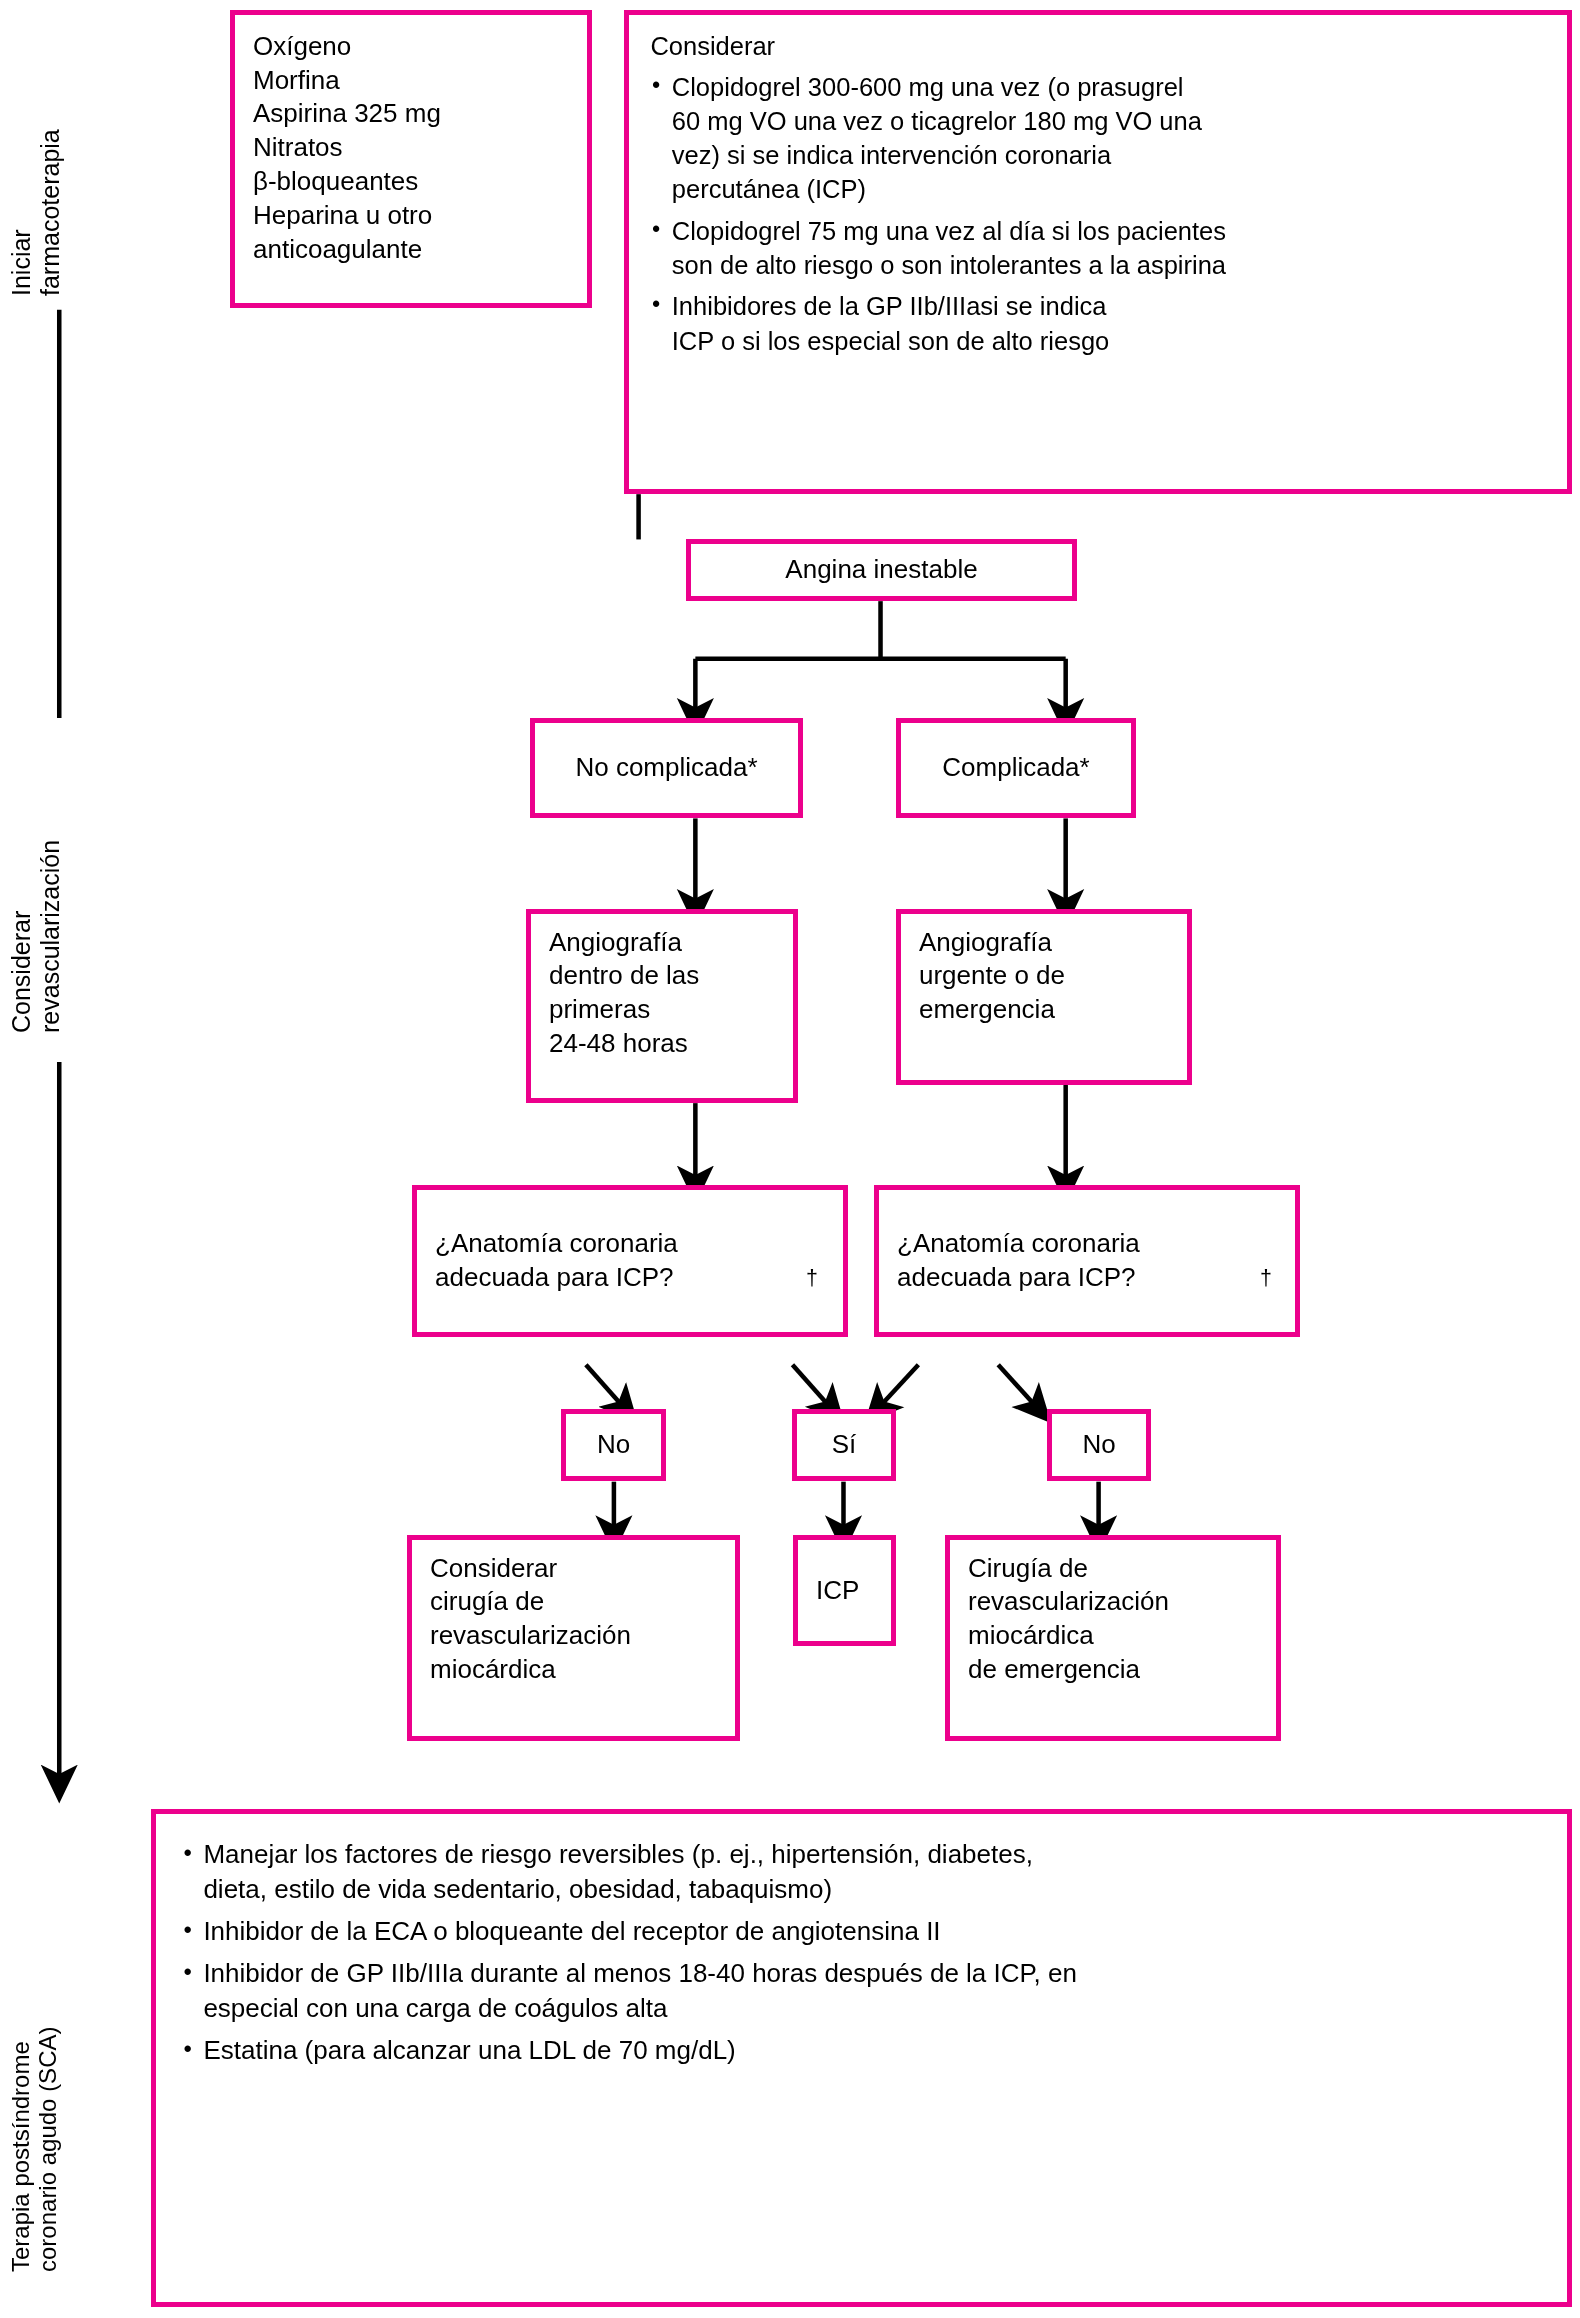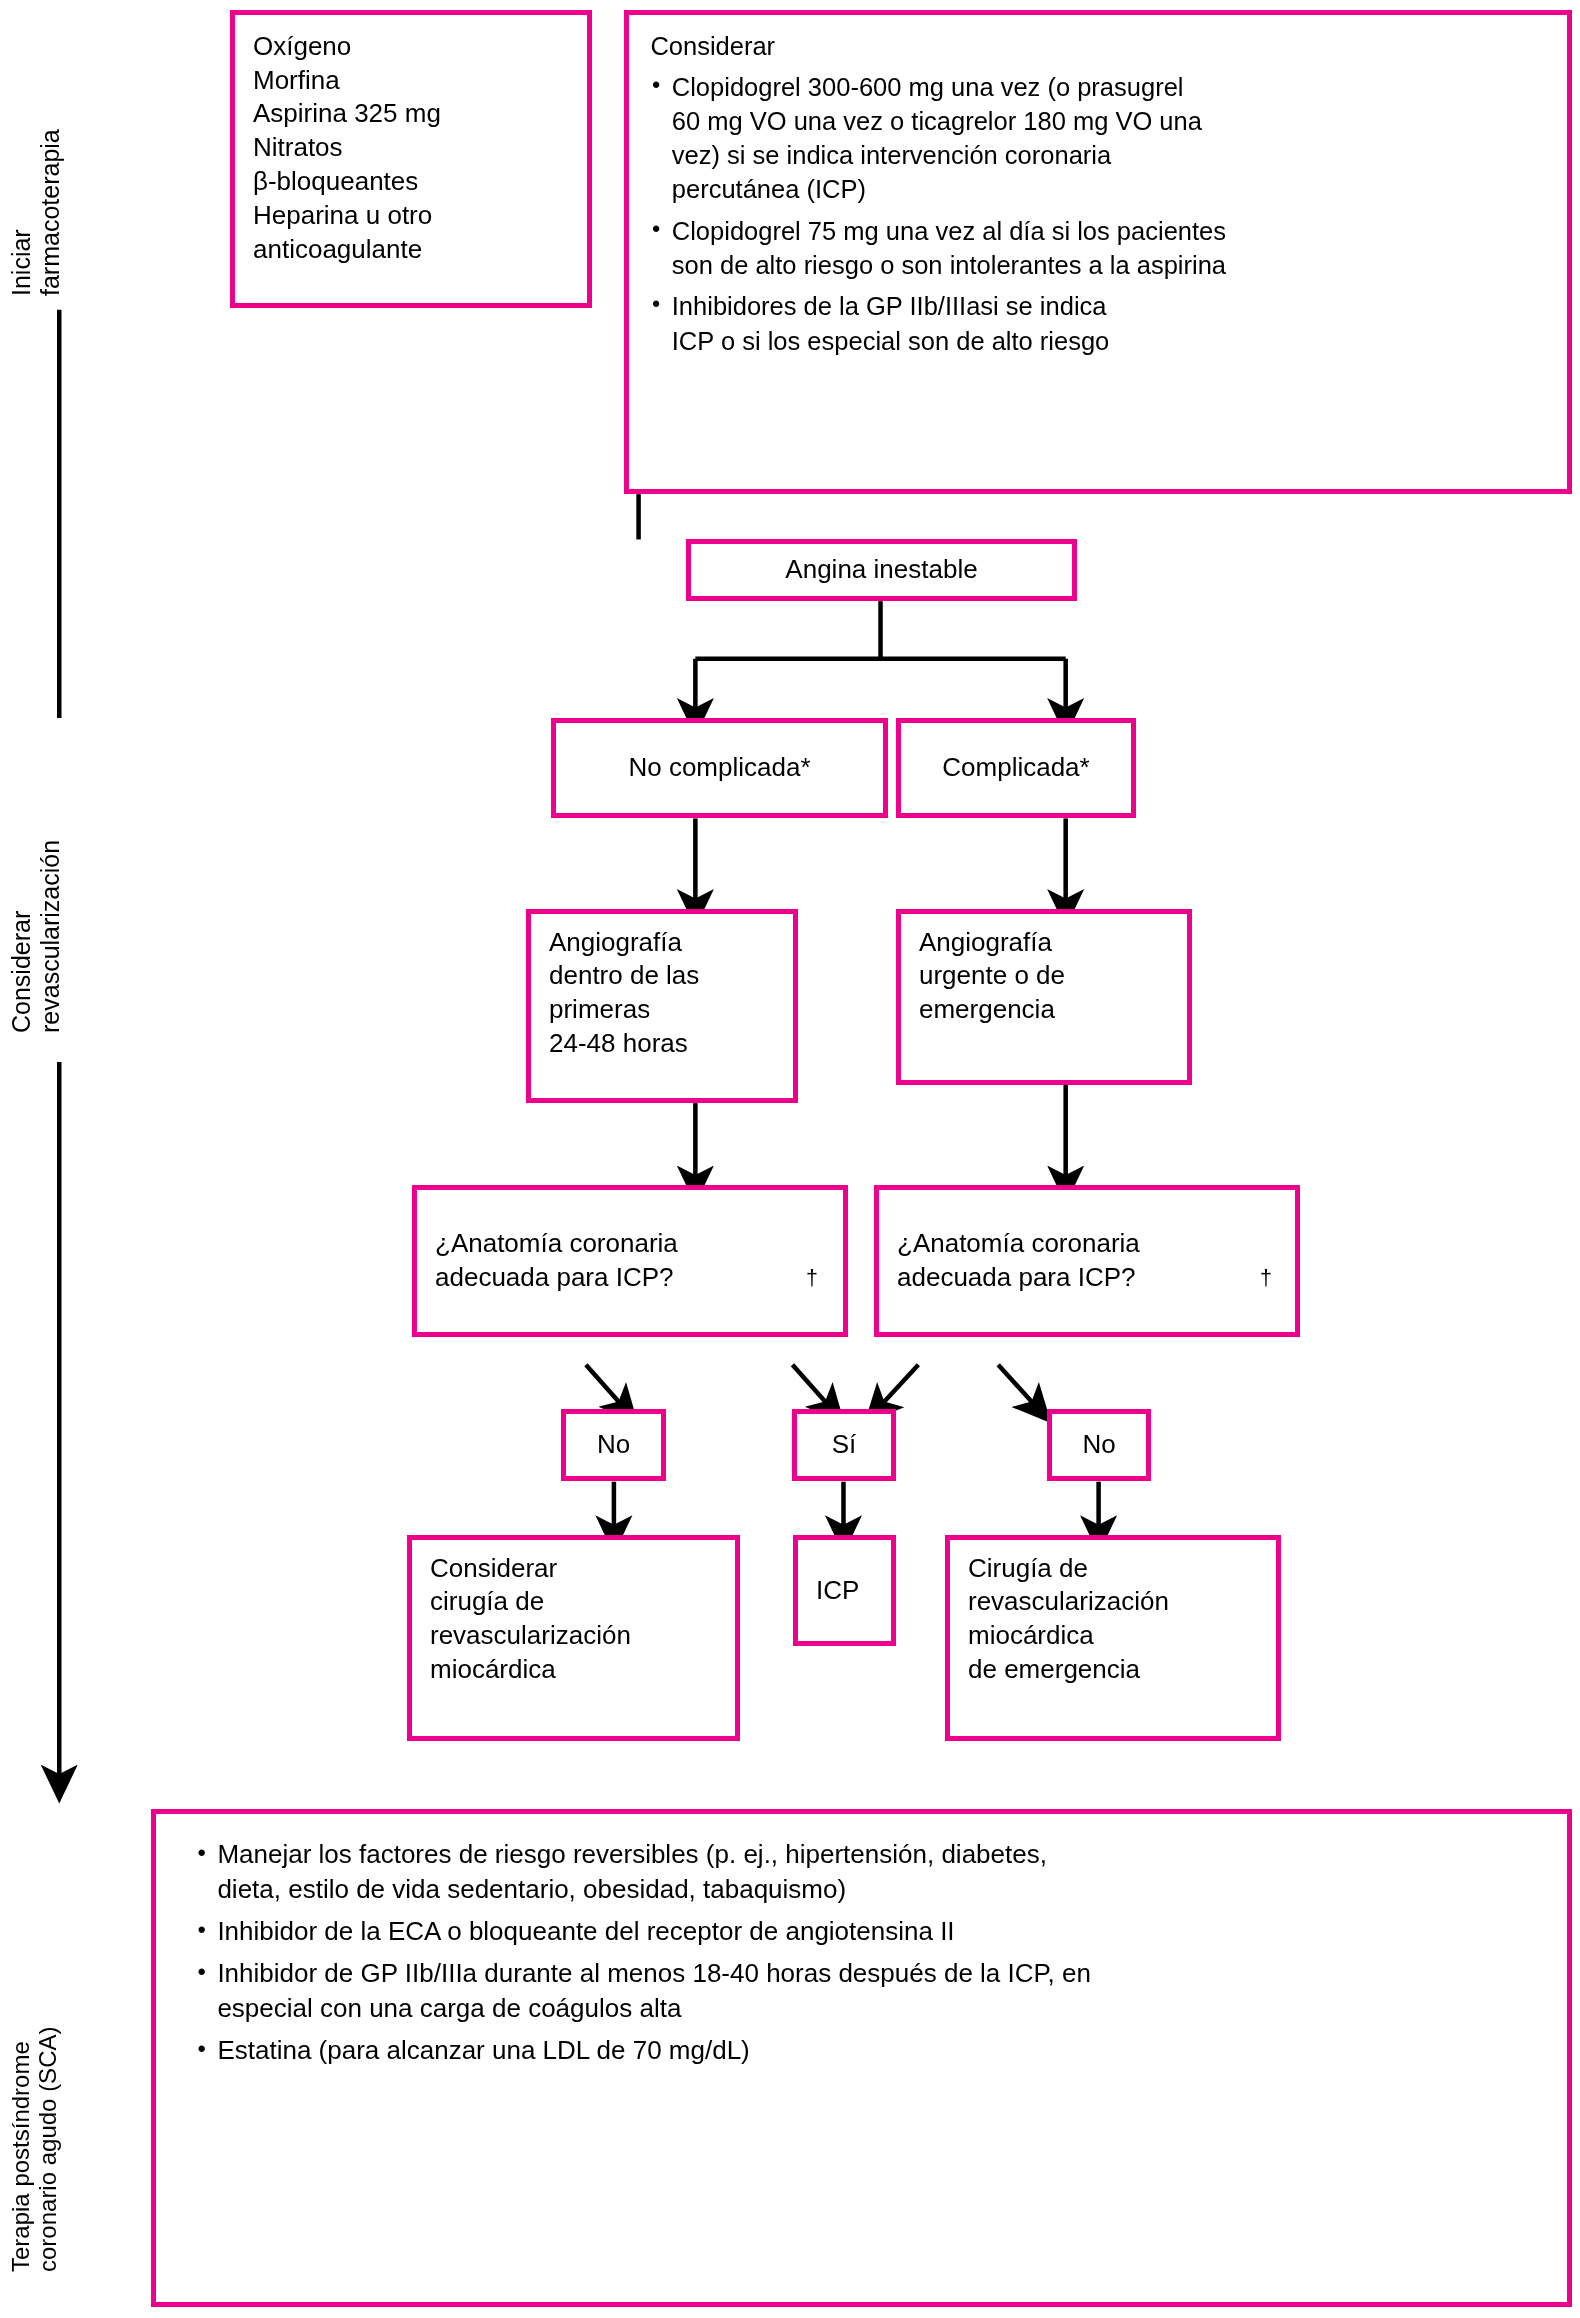--- a/index.html
+++ b/index.html
@@ -151,21 +151,21 @@
         <li>Inhibidores de la GP IIb/IIIasi se indica
 ICP o si los especial son de alto riesgo</li>
       </ul>
     </div>
   </div>
 
   <div class="node center" style="left: 686px; top: 539px; width: 391px; height: 62px; border-color: rgb(236, 0, 140);">
     <div class="txt" style="font-size:26px; text-align:center;">Angina inestable</div>
   </div>
 
-  <div class="node center" style="left: 551px; top: 718px; width: 337px; height: 100px; border-color: rgb(236, 0, 140);">
+  <div class="node center" style="left: 530px; top: 718px; width: 273px; height: 100px; border-color: rgb(236, 0, 140);">
     <div class="txt" style="font-size:26px; text-align:center;">No complicada*</div>
   </div>
 
   <div class="node center" style="left: 896px; top: 718px; width: 240px; height: 100px; border-color: rgb(236, 0, 140);">
     <div class="txt" style="font-size:26px; text-align:center;">Complicada*</div>
   </div>
 
   <div class="node pad" style="left: 526px; top: 909px; width: 272px; height: 194px; align-items: flex-start; border-color: rgb(236, 0, 140);">
     <div class="txt" style="font-size:26px;">Angiografía
 dentro de las
@@ -214,21 +214,21 @@
     <div class="txt" style="font-size:26px;">ICP</div>
   </div>
 
   <div class="node pad" style="left: 945px; top: 1535px; width: 336px; height: 206px; align-items: flex-start; border-color: rgb(236, 0, 140);">
     <div class="txt" style="font-size:26px;">Cirugía de
 revascularización
 miocárdica
 de emergencia</div>
   </div>
 
-  <div class="node" style="left: 151px; top: 1809px; width: 1421px; height: 498px; align-items: flex-start; padding: 23px 40px; border-color: rgb(236, 0, 140);">
+  <div class="node" style="left: 151px; top: 1809px; width: 1421px; height: 498px; align-items: flex-start; padding: 23px 26px; border-color: rgb(236, 0, 140);">
     <ul class="blist" style="font-size:26px; width:100%;">
       <li>Manejar los factores de riesgo reversibles (p. ej., hipertensión, diabetes,
 dieta, estilo de vida sedentario, obesidad, tabaquismo)</li>
       <li>Inhibidor de la ECA o bloqueante del receptor de angiotensina II</li>
       <li>Inhibidor de GP IIb/IIIa durante al menos 18-40 horas después de la ICP, en
 especial con una carga de coágulos alta</li>
       <li>Estatina (para alcanzar una LDL de 70 mg/dL)</li>
     </ul>
   </div>
 

